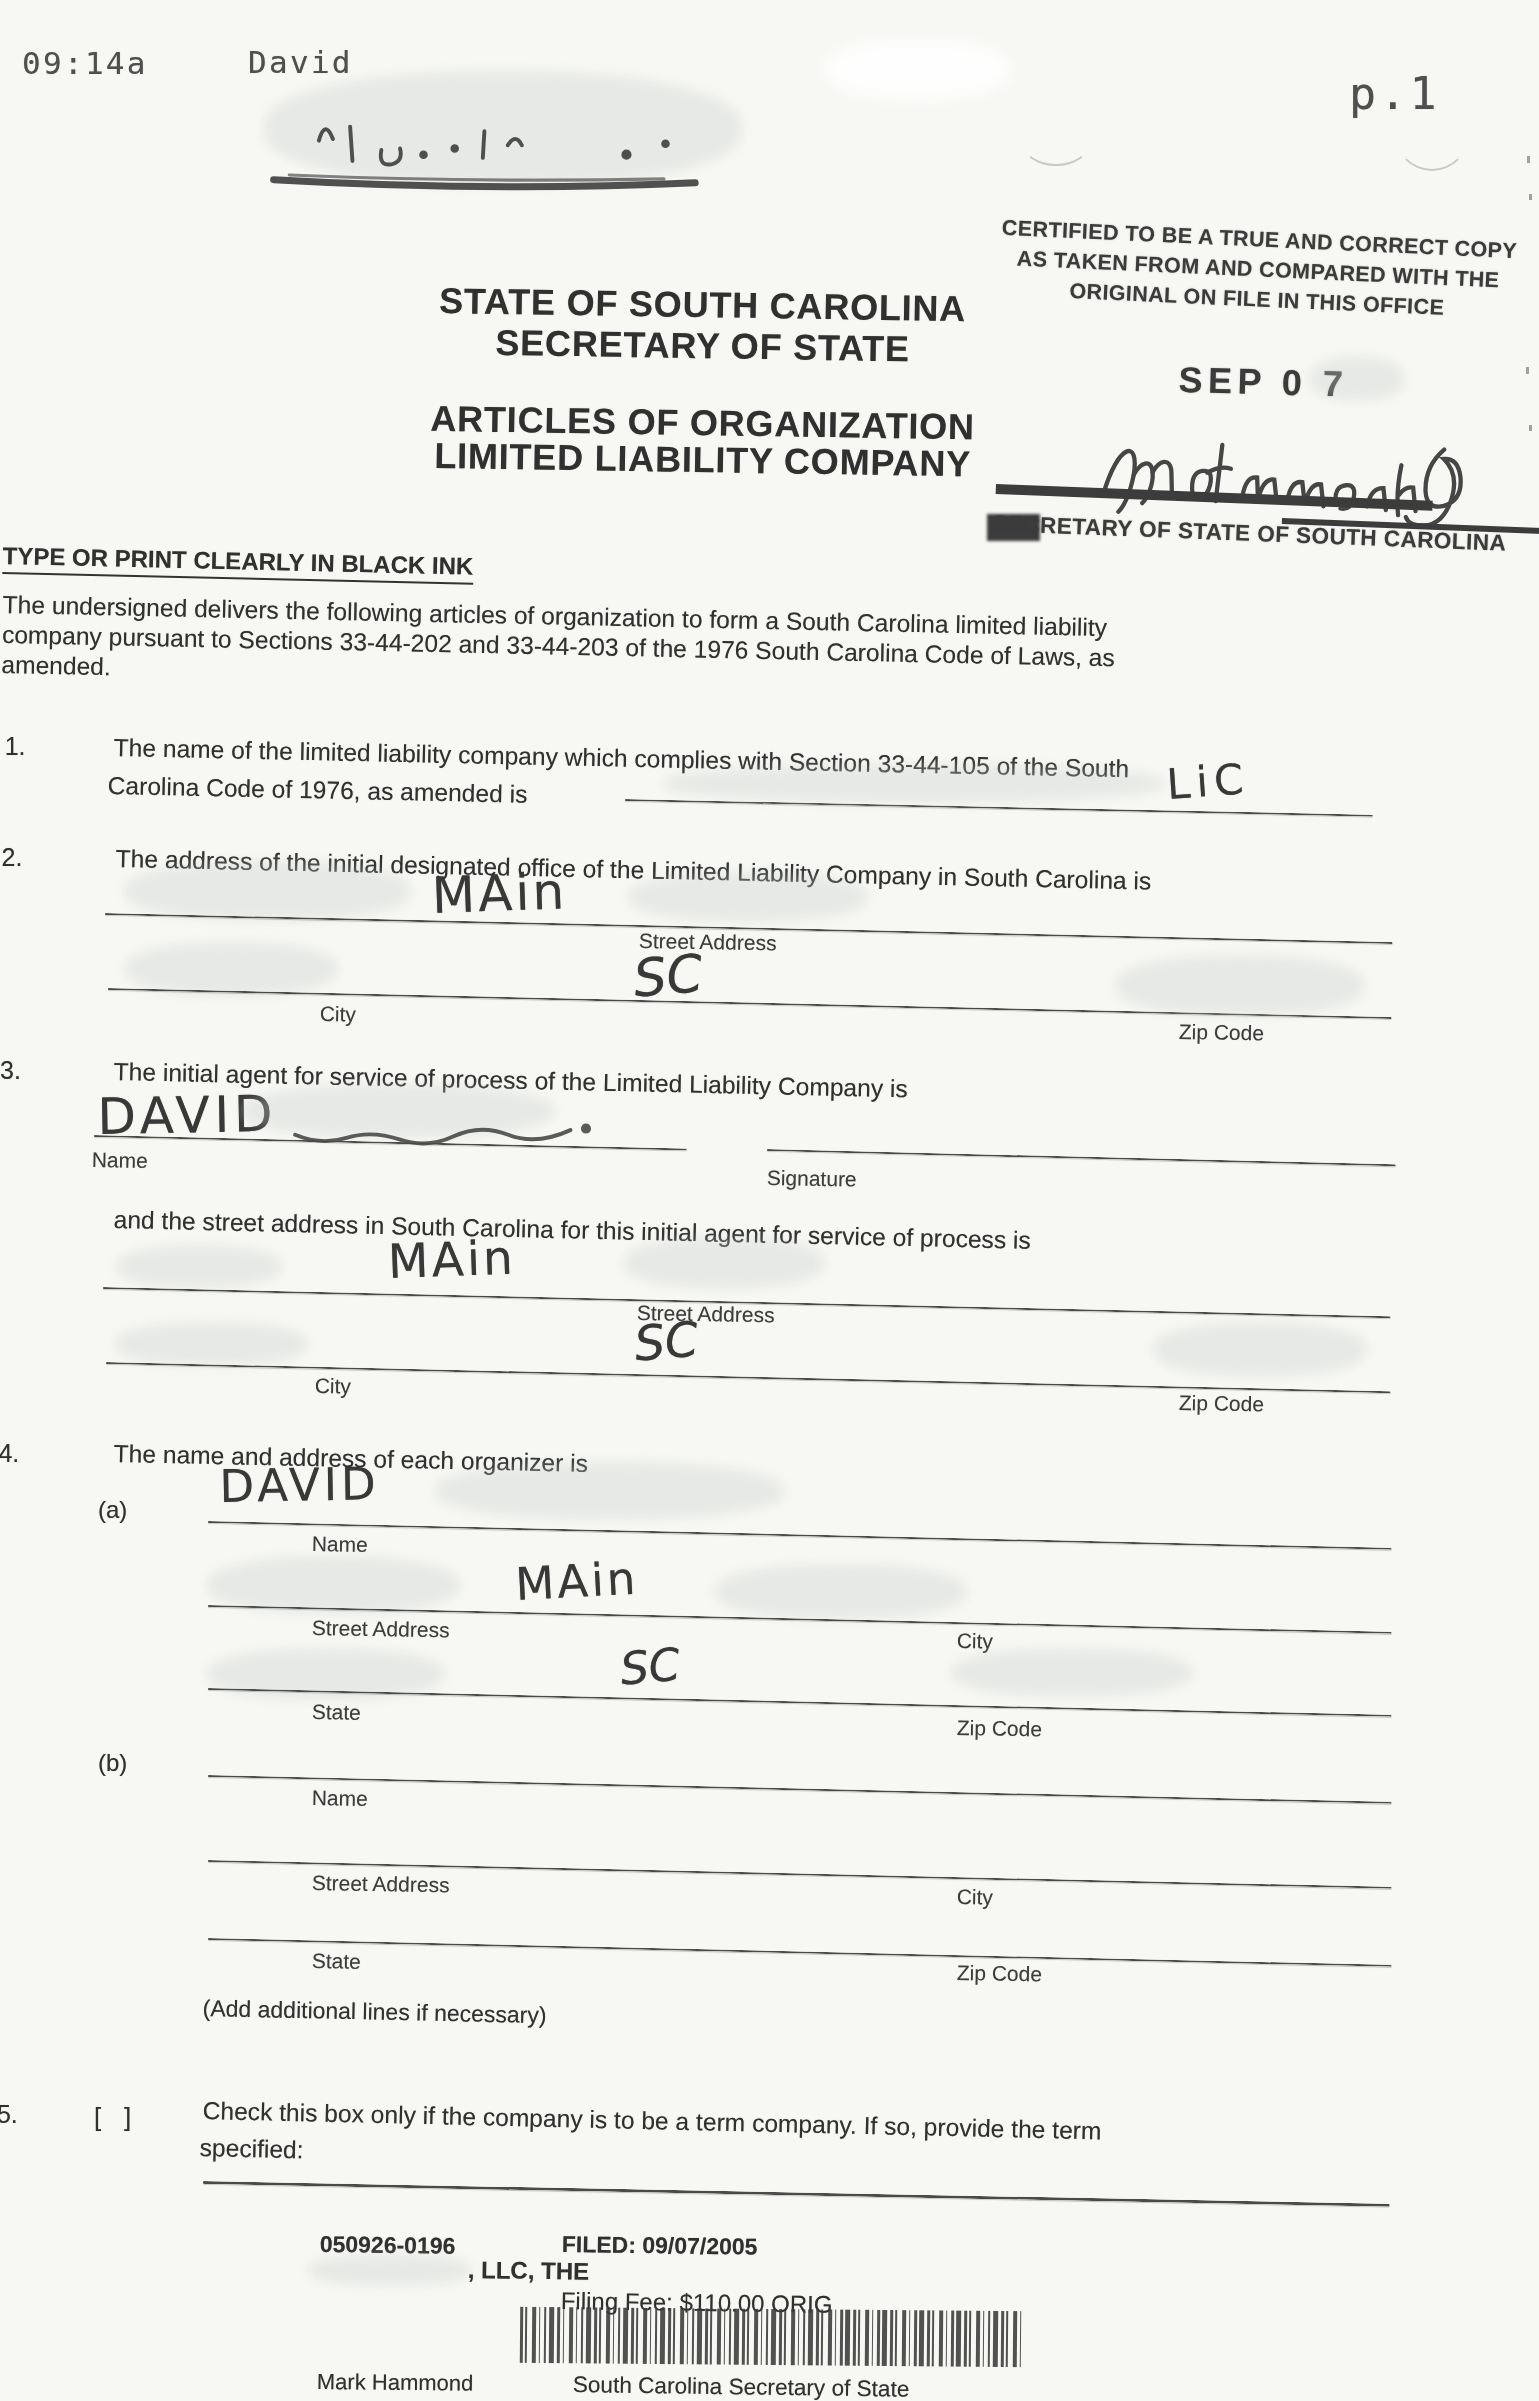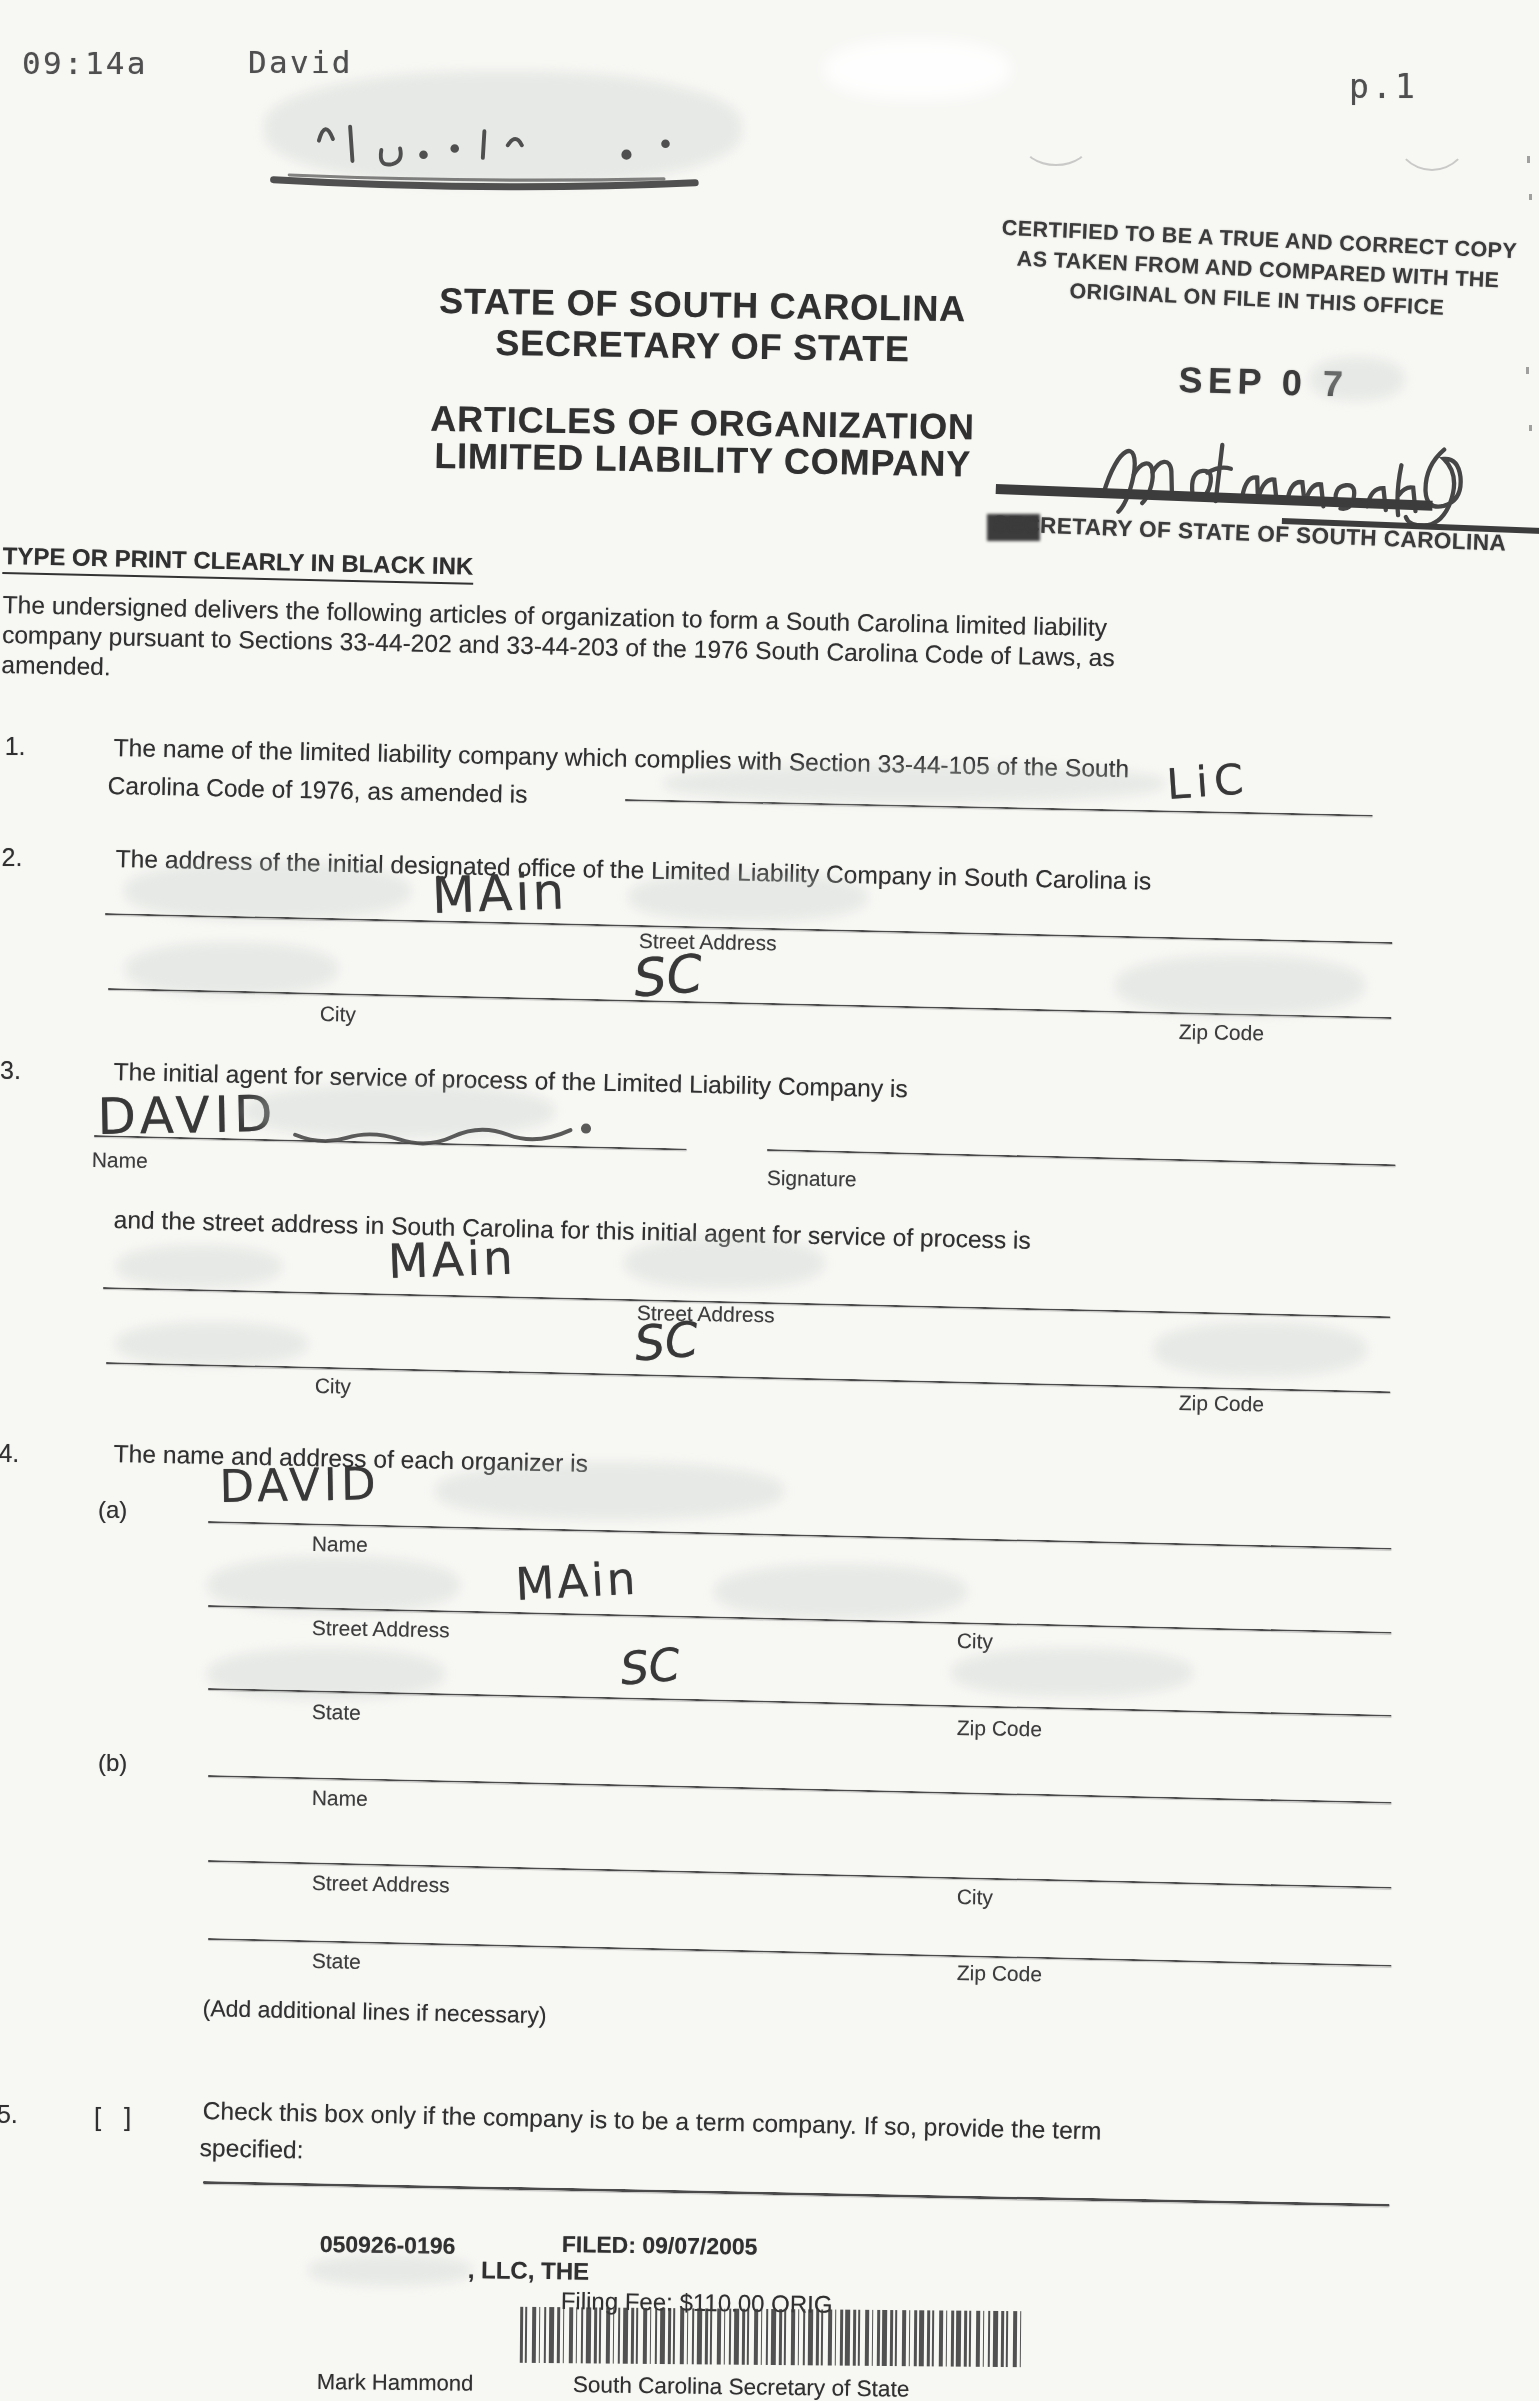--- a/index.html
+++ b/index.html
@@ -24,21 +24,21 @@
   .para{position:absolute;transform-origin:0 0;}
   svg{overflow:visible;}
 </style>
 </head>
 <body>
 
 <div class="page">
 
   <div class="t mono" style="left:22px;top:45px;font-size:31px;letter-spacing:2.3px;">09:14a</div>
   <div class="t mono" style="left:248px;top:44px;font-size:31px;letter-spacing:2.3px;">David</div>
-  <div class="t mono" style="left:1349px;top:67px;font-size:33px;letter-spacing:3.1px;">p.1</div>
+  <div class="t mono" style="left:1349px;top:67px;font-size:45px;letter-spacing:3.1px;">p.1</div>
 
   <div class="blob" style="left:265px;top:72px;width:476px;height:113px;"></div>
   <div class="whiteout" style="left:824px;top:39px;width:187px;height:61px;"></div>
   <svg style="position:absolute;left:258px;top:100px;" width="484" height="100" viewBox="0 0 620 128">
     <g stroke="#3f3f3f" stroke-width="5" fill="none" stroke-linecap="round" opacity="0.9">
       <path d="M20,102 Q300,118 560,106" stroke-width="9"></path>
       <path d="M40,96 Q280,106 520,101" stroke-width="4" opacity="0.7"></path>
       <path d="M78,52 q8,-28 18,-2"></path>
       <path d="M118,34 l3,44"></path>
       <path d="M158,64 q-4,22 14,18 q14,-4 10,-20"></path>

